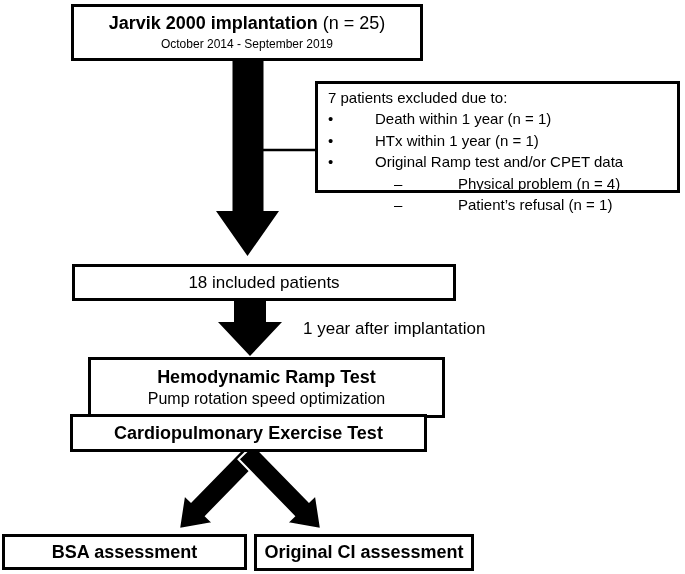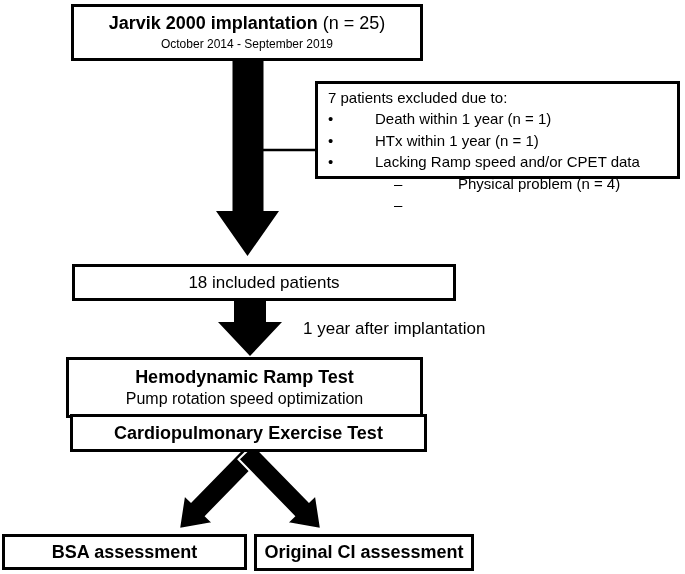--- a/index.html
+++ b/index.html
@@ -23,41 +23,41 @@
     align-items: center;
     justify-content: center;
     text-align: center;
   }
   .b { font-weight: bold; }
   .top-box    { left: 71px;  top: 4px;   width: 352px; height: 57px; }
   .top-box .line1 { font-size: 18px; line-height: 22px; }
   .top-box .line2 { font-size: 12px; line-height: 20px; }
 
   .exclusion-box {
-    left: 315px; top: 81px; width: 365px; height: 98px;
+    left: 315px; top: 81px; width: 365px; height: 112px;
     position: absolute;
     background: #ffffff;
     border: 3px solid #000000;
     box-sizing: border-box;
     padding: 3px 6px 0 10px;
     font-size: 15px;
     line-height: 21.4px;
     text-align: left;
   }
   .ex-row { position: relative; }
   .ex-row.bullet { padding-left: 47px; }
   .ex-row.bullet .glyph { position: absolute; left: 0; }
   .ex-row.sub { padding-left: 130px; }
   .ex-row.sub .glyph { position: absolute; left: 66px; }
 
   .included-box { left: 72px; top: 264px; width: 384px; height: 37px; font-size: 17px; }
 
   .arrow-label { position: absolute; left: 303px; top: 319px; font-size: 17px; line-height: 20px; }
 
-  .ramp-box { left: 66px; top: 357px; width: 357px; height: 61px; }
+  .ramp-box { left: 88px; top: 357px; width: 357px; height: 61px; }
   .ramp-box .line1 { font-size: 18px; line-height: 23px; }
   .ramp-box .line2 { font-size: 16px; line-height: 20px; }
 
   .cpet-box { left: 70px; top: 414px; width: 357px; height: 38px; font-size: 18px; font-weight: bold; }
 
   .bsa-box { left: 2px;   top: 534px; width: 245px; height: 36px; font-size: 18px; font-weight: bold; }
   .ci-box  { left: 254px; top: 534px; width: 220px; height: 37px; font-size: 18px; font-weight: bold; }
 </style>
 </head>
 <body>
@@ -79,23 +79,23 @@
 
   <div class="box top-box">
     <div class="line1"><span class="b">Jarvik 2000 implantation</span><span> (n = 25)</span></div>
     <div class="line2">October 2014 - September 2019</div>
   </div>
 
   <div class="exclusion-box">
     <div class="ex-row header">7 patients excluded due to:</div>
     <div class="ex-row bullet"><span class="glyph">•</span><span>Death within 1 year (n = 1)</span></div>
     <div class="ex-row bullet"><span class="glyph">•</span><span>HTx within 1 year (n = 1)</span></div>
-    <div class="ex-row bullet"><span class="glyph">•</span><span>Lacking Ramp speed and/or CPET data</span></div>
+    <div class="ex-row bullet"><span class="glyph">•</span><span>Original Ramp test and/or CPET data</span></div>
     <div class="ex-row sub"><span class="glyph">–</span><span>Physical problem (n = 4)</span></div>
-    <div class="ex-row sub"><span class="glyph">–</span></div>
+    <div class="ex-row sub"><span class="glyph">–</span><span>Patient’s refusal (n = 1)</span></div>
   </div>
 
   <div class="box included-box">
     <div>18 included patients</div>
   </div>
 
   <div class="arrow-label">1 year after implantation</div>
 
   <div class="box ramp-box">
     <div class="line1 b">Hemodynamic Ramp Test</div>

